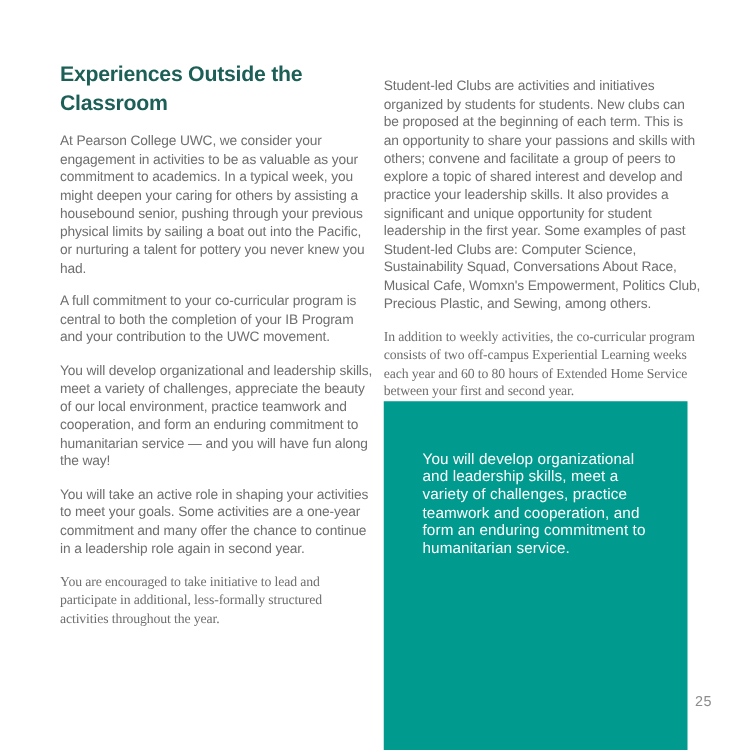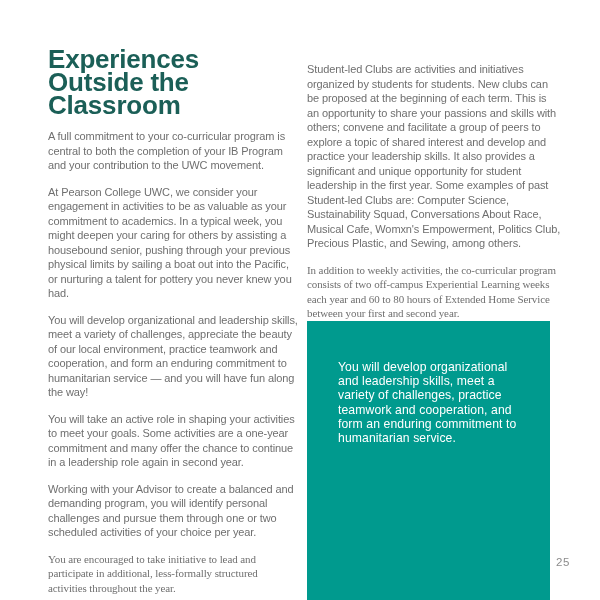--- a/index.html
+++ b/index.html
@@ -18,21 +18,21 @@
     --pagenum: #8c8c8c;
   }
   .page { position: relative; width: 600px; height: 600px; background: #ffffff; }
 
   .col-left  { position: absolute; left: 48px;  top: 48px; width: 250px; }
   .col-right { position: absolute; left: 307px; top: 50px; width: 254px; }
 
   .title {
     margin: 0 0 7px 0;
     max-width: 232px;
-    font-size: 26px;
+    font-size: 17px;
     line-height: 23px;
     font-weight: 700;
     letter-spacing: -0.2px;
     color: var(--heading);
   }
 
   .para {
     margin: 12px 0 8px 0;
     font-size: 11px;
     line-height: 14.5px;
@@ -64,25 +64,24 @@
     color: var(--pagenum);
   }
 </style>
 </head>
 <body>
 
 <div class="page">
 
   <main class="col-left">
     <h1 class="title">Experiences Outside the Classroom</h1>
+    <p class="para">At Pearson College UWC, we consider your engagement in activities to be as valuable as your commitment to academics. In a typical week, you might deepen your caring for others by assisting a housebound senior, pushing through your previous physical limits by sailing a boat out into the Pacific, or nurturing a talent for pottery you never knew you had.</p>
     <p class="para">A full commitment to your co-curricular program is central to both the completion of your IB Program and your contribution to the UWC movement.</p>
-    <p class="para">At Pearson College UWC, we consider your engagement in activities to be as valuable as your commitment to academics. In a typical week, you might deepen your caring for others by assisting a housebound senior, pushing through your previous physical limits by sailing a boat out into the Pacific, or nurturing a talent for pottery you never knew you had.</p>
     <p class="para">You will develop organizational and leadership skills, meet a variety of challenges, appreciate the beauty of our local environment, practice teamwork and cooperation, and form an enduring commitment to humanitarian service — and you will have fun along the way!</p>
     <p class="para">You will take an active role in shaping your activities to meet your goals. Some activities are a one-year commitment and many offer the chance to continue in a leadership role again in second year.</p>
-    <p class="para">Working with your Advisor to create a balanced and demanding program, you will identify personal challenges and pursue them through one or two scheduled activities of your choice per year.</p>
     <p class="para">You are encouraged to take initiative to lead and participate in additional, less-formally structured activities throughout the year.</p>
   </main>
 
   <section class="col-right">
     <p class="para">Student-led Clubs are activities and initiatives organized by students for students. New clubs can be proposed at the beginning of each term. This is an opportunity to share your passions and skills with others; convene and facilitate a group of peers to explore a topic of shared interest and develop and practice your leadership skills. It also provides a significant and unique opportunity for student leadership in the first year. Some examples of past Student-led Clubs are: Computer Science, Sustainability Squad, Conversations About Race, Musical Cafe, Womxn's Empowerment, Politics Club, Precious Plastic, and Sewing, among others.</p>
     <p class="para">In addition to weekly activities, the co-curricular program consists of two off-campus Experiential Learning weeks each year and 60 to 80 hours of Extended Home Service between your first and second year.</p>
   </section>
 
   <aside class="quote-box">
     <p class="quote-text">You will develop organizational and leadership skills, meet a variety of challenges, practice teamwork and cooperation, and form an enduring commitment to humanitarian service.</p>

